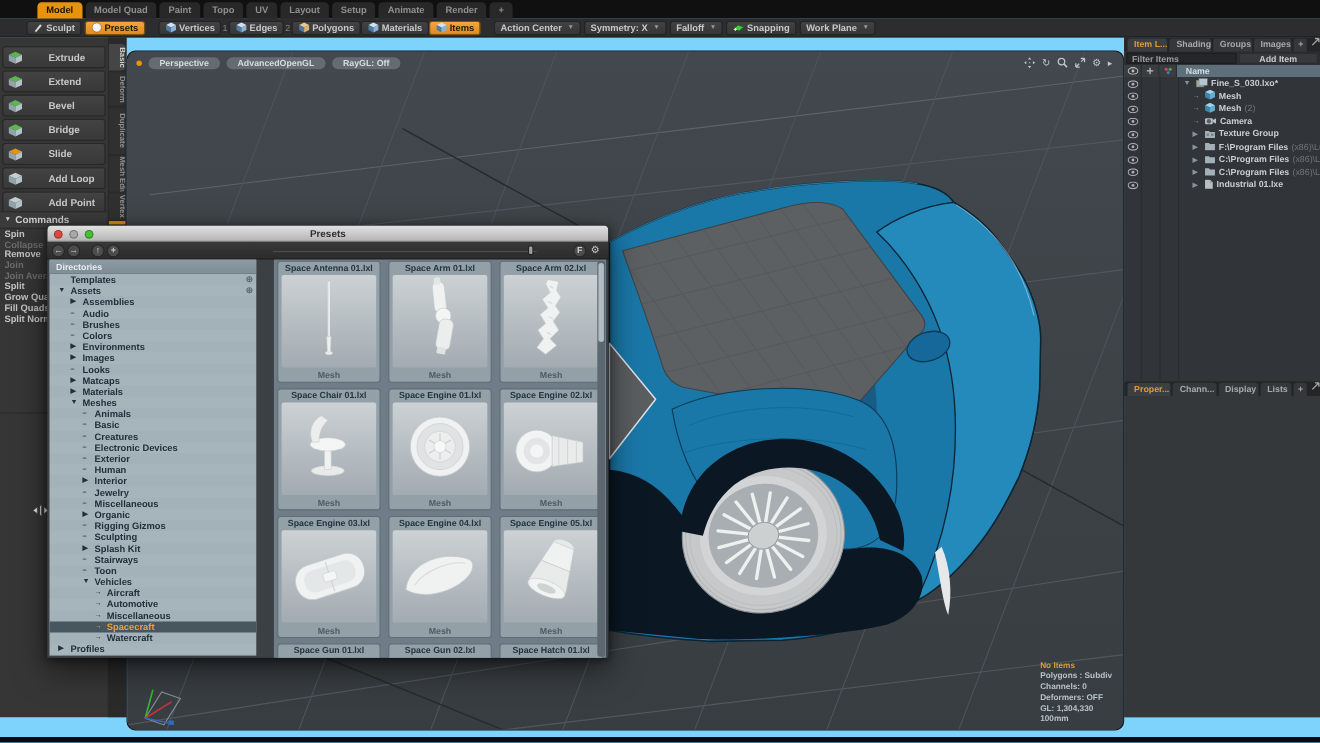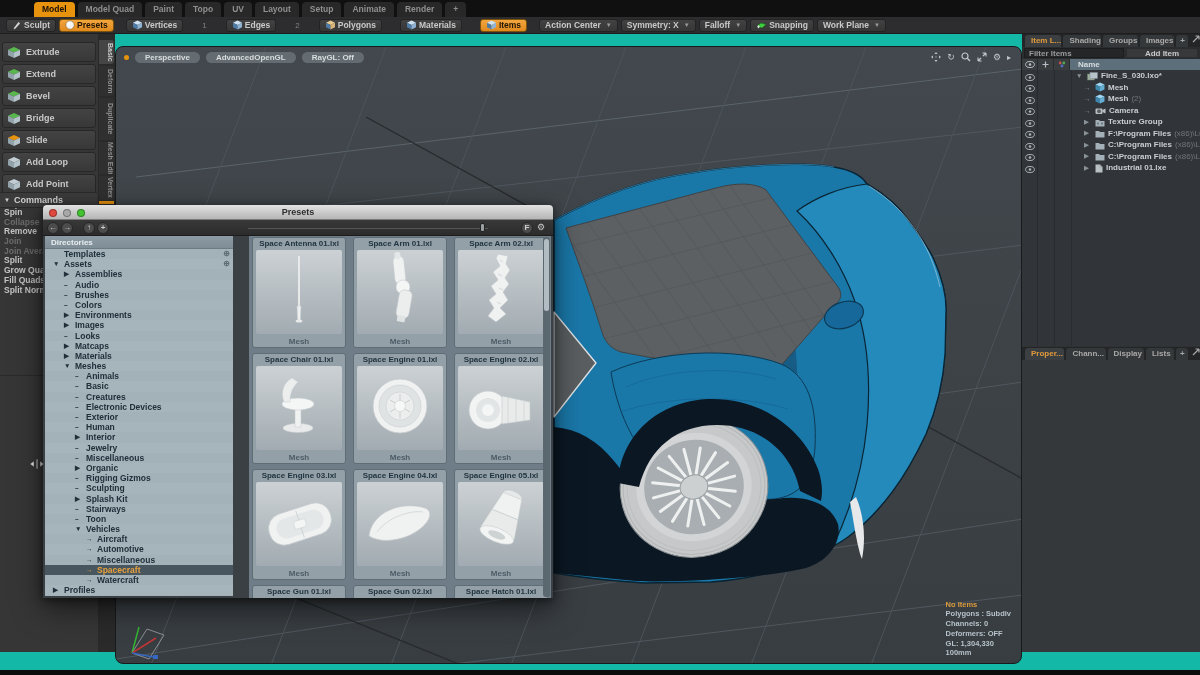--- a/index.html
+++ b/index.html
@@ -1,30 +1,30 @@
 <!DOCTYPE html>
 <html><head>
 <meta charset="utf-8">
 <style>
 *{margin:0;padding:0;box-sizing:border-box;}
 body{background:#0b0b0b;font-family:"Liberation Sans",sans-serif;}
-#page{position:relative;width:1200px;height:675px;overflow:hidden;background:#14b8a6;}
+#page{position:relative;width:1200px;height:675px;overflow:hidden;background:#7dd3fc;}
 .menubar{position:absolute;left:0;top:0;width:1200px;height:17px;background:#101010;display:flex;align-items:flex-end;padding-left:34px;}
 .mtab{height:15px;line-height:15px;padding:0 8px;margin-right:3px;background:#282828;color:#8f8f8f;font-size:8.5px;font-weight:bold;border-radius:4px 4px 0 0;}
 .mtab.active{background:#e8930d;color:#1a1106;}
-.toolbar{position:absolute;left:0;top:17px;width:1200px;height:17px;background:#2d2d2f;border-bottom:1px solid #1e1e1e;display:flex;align-items:center;padding-left:6px;gap:3px;}
+.toolbar{position:absolute;left:0;top:17px;width:1200px;height:17px;background:#2d2d2f;border-bottom:1px solid #1e1e1e;display:flex;align-items:center;padding-left:24px;gap:3px;}
 .tbtn{height:13px;display:inline-flex;align-items:center;gap:2px;padding:0 5px;background:linear-gradient(#424242,#363636);border:1px solid #232323;border-radius:3px;color:#c9c9c9;font-size:8.5px;font-weight:bold;white-space:nowrap;}
 .tbtn.orange{background:linear-gradient(#f2a63e,#e08a1e);color:#201505;border-color:#7c5208;}
 .tcount{color:#808080;font-size:8px;margin:0 1px;}
 .dd{color:#999;font-size:6px;margin-left:3px;}
 .sp8{width:6px;}
 .sidebar{position:absolute;left:0;top:34px;width:115px;height:618px;background:#363636;}
 .sidebar .divider{position:absolute;left:0;top:341px;width:97px;height:1px;background:#2a2a2a;}
 .tools{position:absolute;left:2px;top:8px;width:94px;}
-.toolbtn{height:20px;margin-bottom:2px;display:flex;align-items:center;gap:5px;padding:0 4px;background:linear-gradient(#434343,#383838);border:1px solid #272727;border-radius:3px;color:#c8c8c8;font-size:9px;font-weight:bold;}
+.toolbtn{height:20px;margin-bottom:2px;display:flex;align-items:center;gap:23px;padding:0 4px;background:linear-gradient(#434343,#383838);border:1px solid #272727;border-radius:3px;color:#c8c8c8;font-size:9px;font-weight:bold;}
 .vtabs{position:absolute;right:0;top:0;width:17px;height:618px;background:#2a2a2a;}
 .vtab{position:absolute;left:1px;width:15px;background:#303030;color:#8f8f8f;font-size:7px;font-weight:bold;writing-mode:vertical-rl;text-align:center;border-radius:0 3px 3px 0;overflow:hidden;white-space:nowrap;}
 .vtab.first{background:#454545;color:#cfcfcf;}
 .vtick{position:absolute;left:1px;top:167px;width:15px;height:3px;background:#e8930d;}
 .cmdsec{position:absolute;left:0;top:158px;width:97px;}
 .cmdhead{display:flex;align-items:center;gap:4px;color:#cfcfcf;font-size:9px;font-weight:bold;padding:2px 4px;border-top:1px solid #2a2a2a;border-bottom:1px solid #2a2a2a;background:#3b3b3b;}
 .cmditem{height:9.7px;line-height:9.7px;padding-left:4px;font-size:8.5px;font-weight:bold;color:#c4c4c4;white-space:nowrap;overflow:hidden;}
 .cmditem.off{color:#6d6d6d;}
 .viewport{position:absolute;left:115px;top:46px;width:907px;height:618px;background:linear-gradient(#42484d,#383d41);border-radius:8px;border:1px solid #181a1c;overflow:hidden;}
 .vp-pills{position:absolute;left:8px;top:5px;display:flex;align-items:center;gap:6px;}
@@ -107,21 +107,21 @@
       <span>Sculpt</span>
     </div>
     <div class="tbtn orange">
       <svg width="10" height="10" viewBox="0 0 10 10">
           <circle cx="5" cy="5" r="4.2" fill="#f4f4f4" stroke="#7a5208" stroke-width=".5"></circle>
           <circle cx="3.7" cy="3.5" r="1.5" fill="#ffffff"></circle>
         </svg>
       <span>Presets</span>
     </div>
     <div class="sp8"></div>
-    <div id="selbtns" style="display:flex;gap:18px;align-items:center;">
+    <div id="selbtns" style="display:flex;gap:0;align-items:center;">
         <div class="tbtn">
           <svg width="11" height="10" viewBox="0 0 11 10">
             <path d="M5.5,0.5 L10,2.7 L5.5,4.9 L1,2.7 Z" fill="#cfe2f2"></path>
             <path d="M1,2.7 L5.5,4.9 V9.5 L1,7.3 Z" fill="#4d7ba6"></path>
             <path d="M10,2.7 L5.5,4.9 V9.5 L10,7.3 Z" fill="#8fb3d4"></path>
           </svg>
           <span>Vertices</span>
         </div>
         <span class="tcount">1</span>
         <div class="tbtn">

